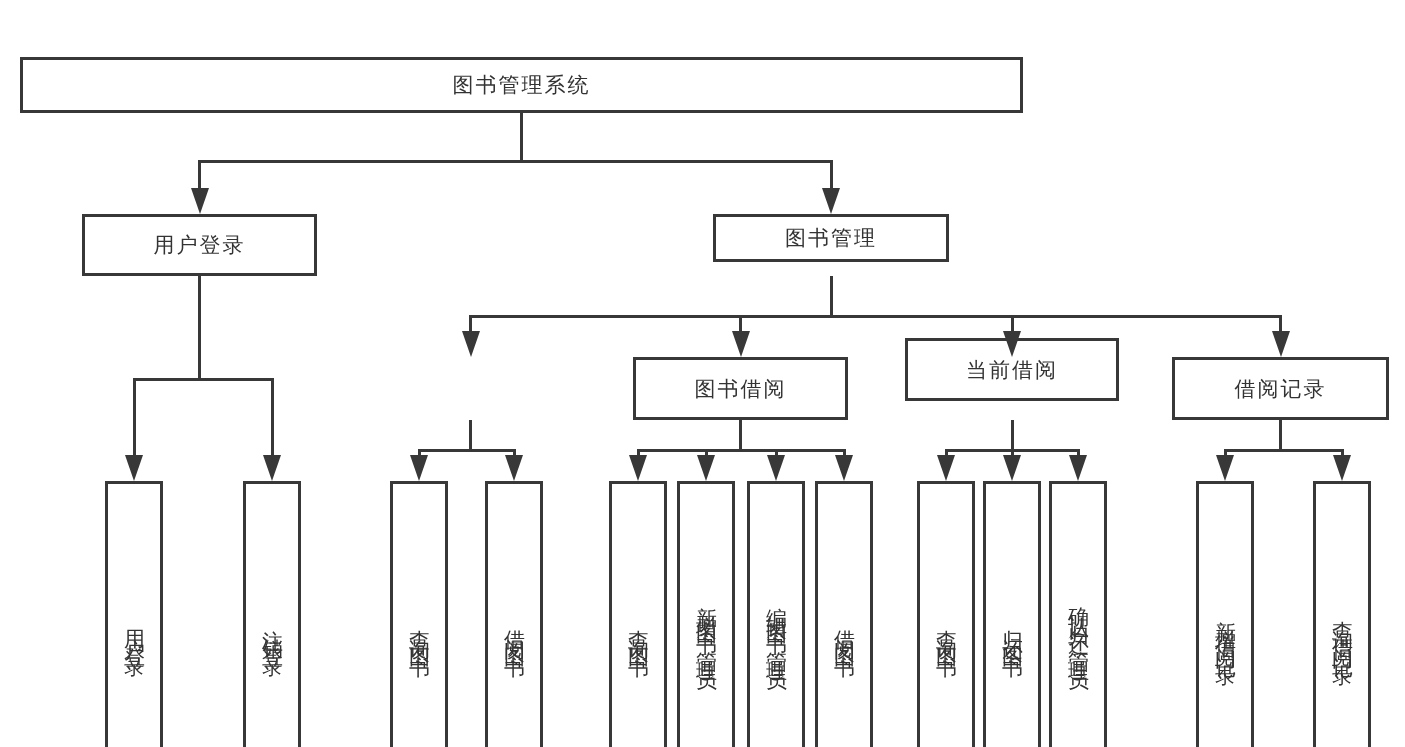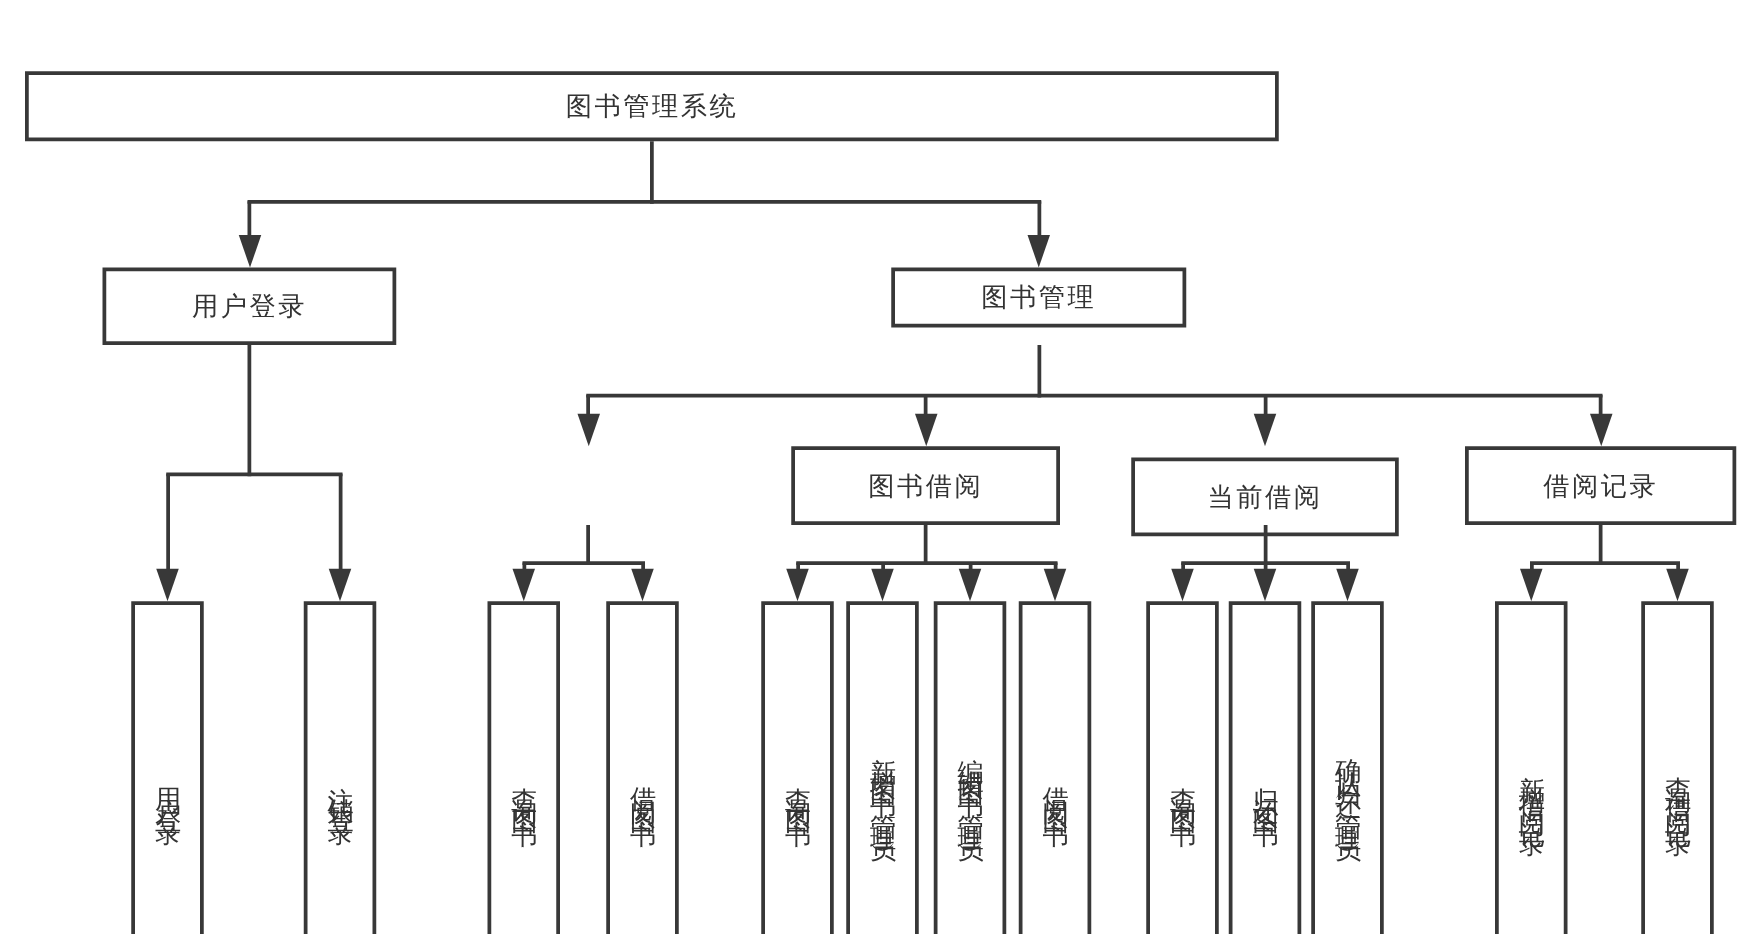--- a/index.html
+++ b/index.html
@@ -30,21 +30,21 @@
   #watermark {
     position:absolute; right:8px; top:716px; font-size:20px; letter-spacing:1px;
     color:var(--wm); text-shadow:1px 1px 0 #ffffff; white-space:nowrap;
   }
   
   #b-root            { left:20px;   top:13px;  width:1003px; height:56px; }
   #b-user-group      { left:82px;   top:170px; width:235px;  height:62px; }
   #b-book-mgmt       { left:713px;  top:170px; width:236px;  height:48px; }
   #b-new-books       { left:363px;  top:313px; width:215px;  height:63px; }
   #b-book-borrow     { left:633px;  top:313px; width:215px;  height:63px; }
-  #b-current-borrow  { left:905px;  top:322px; width:214px;  height:63px; }
+  #b-current-borrow  { left:905px;  top:294px; width:214px;  height:63px; }
   #b-borrow-records  { left:1172px; top:313px; width:217px;  height:63px; }
   .leaf              { top:437px; width:58px; height:299px; }
   #b-user-login      { left:105px; }
   #b-logout          { left:243px; }
   #b-nb-query        { left:390px; }
   #b-nb-borrow       { left:485px; }
   #b-bb-query        { left:609px; }
   #b-bb-add          { left:677px; }
   #b-bb-edit         { left:747px; }
   #b-bb-borrow       { left:815px; }

